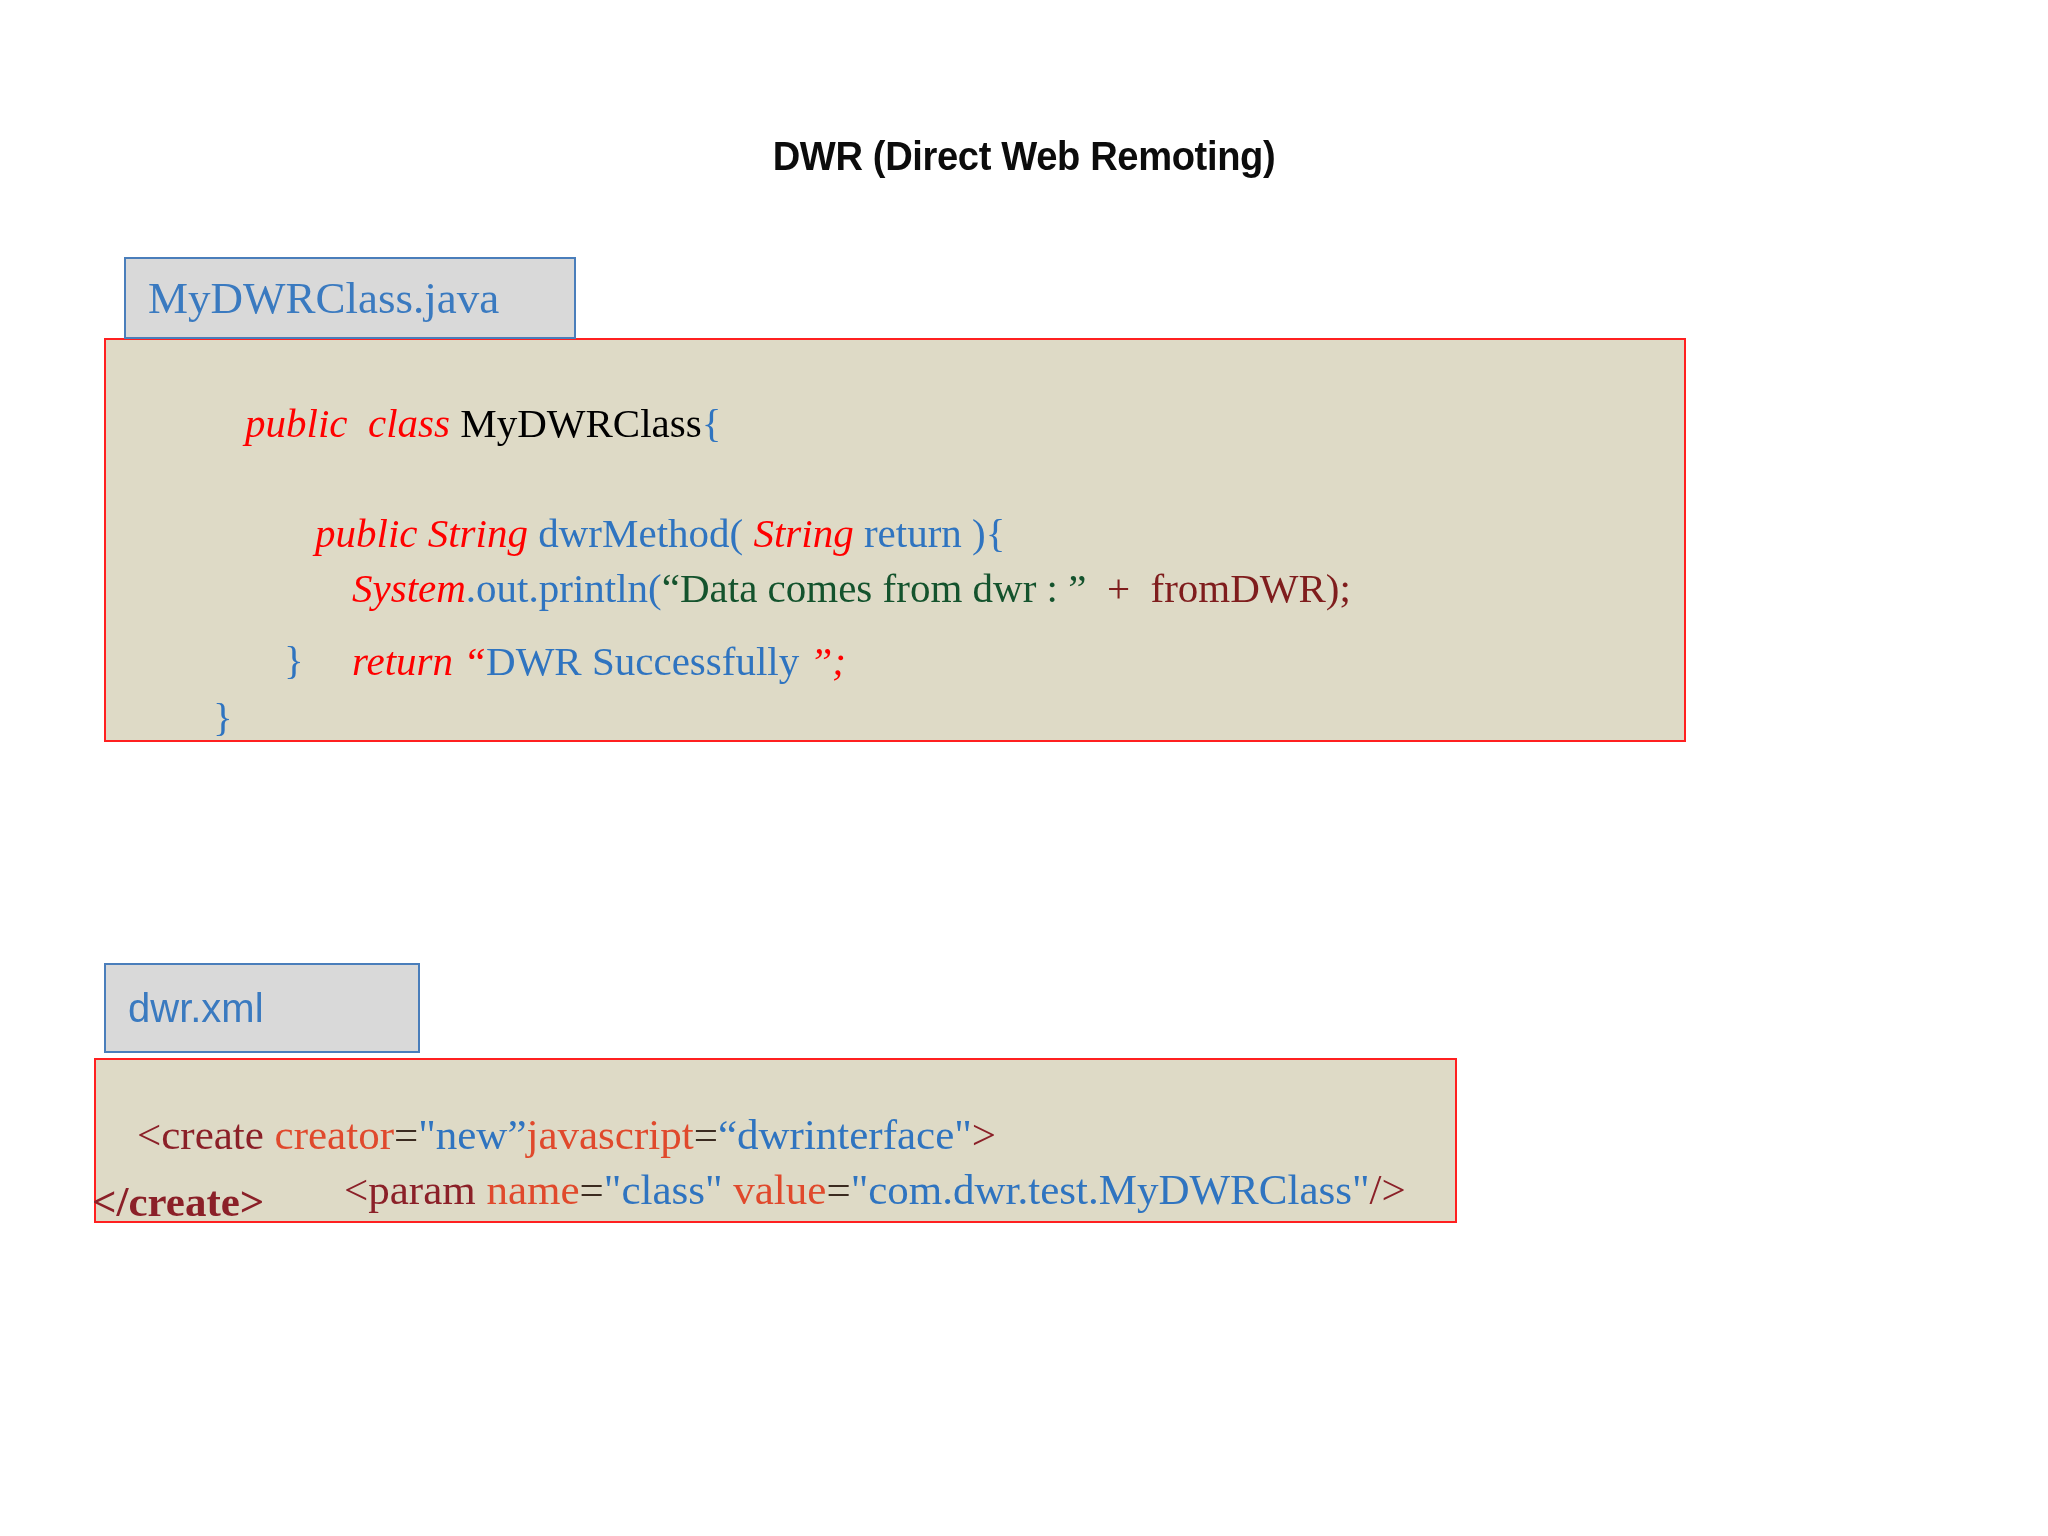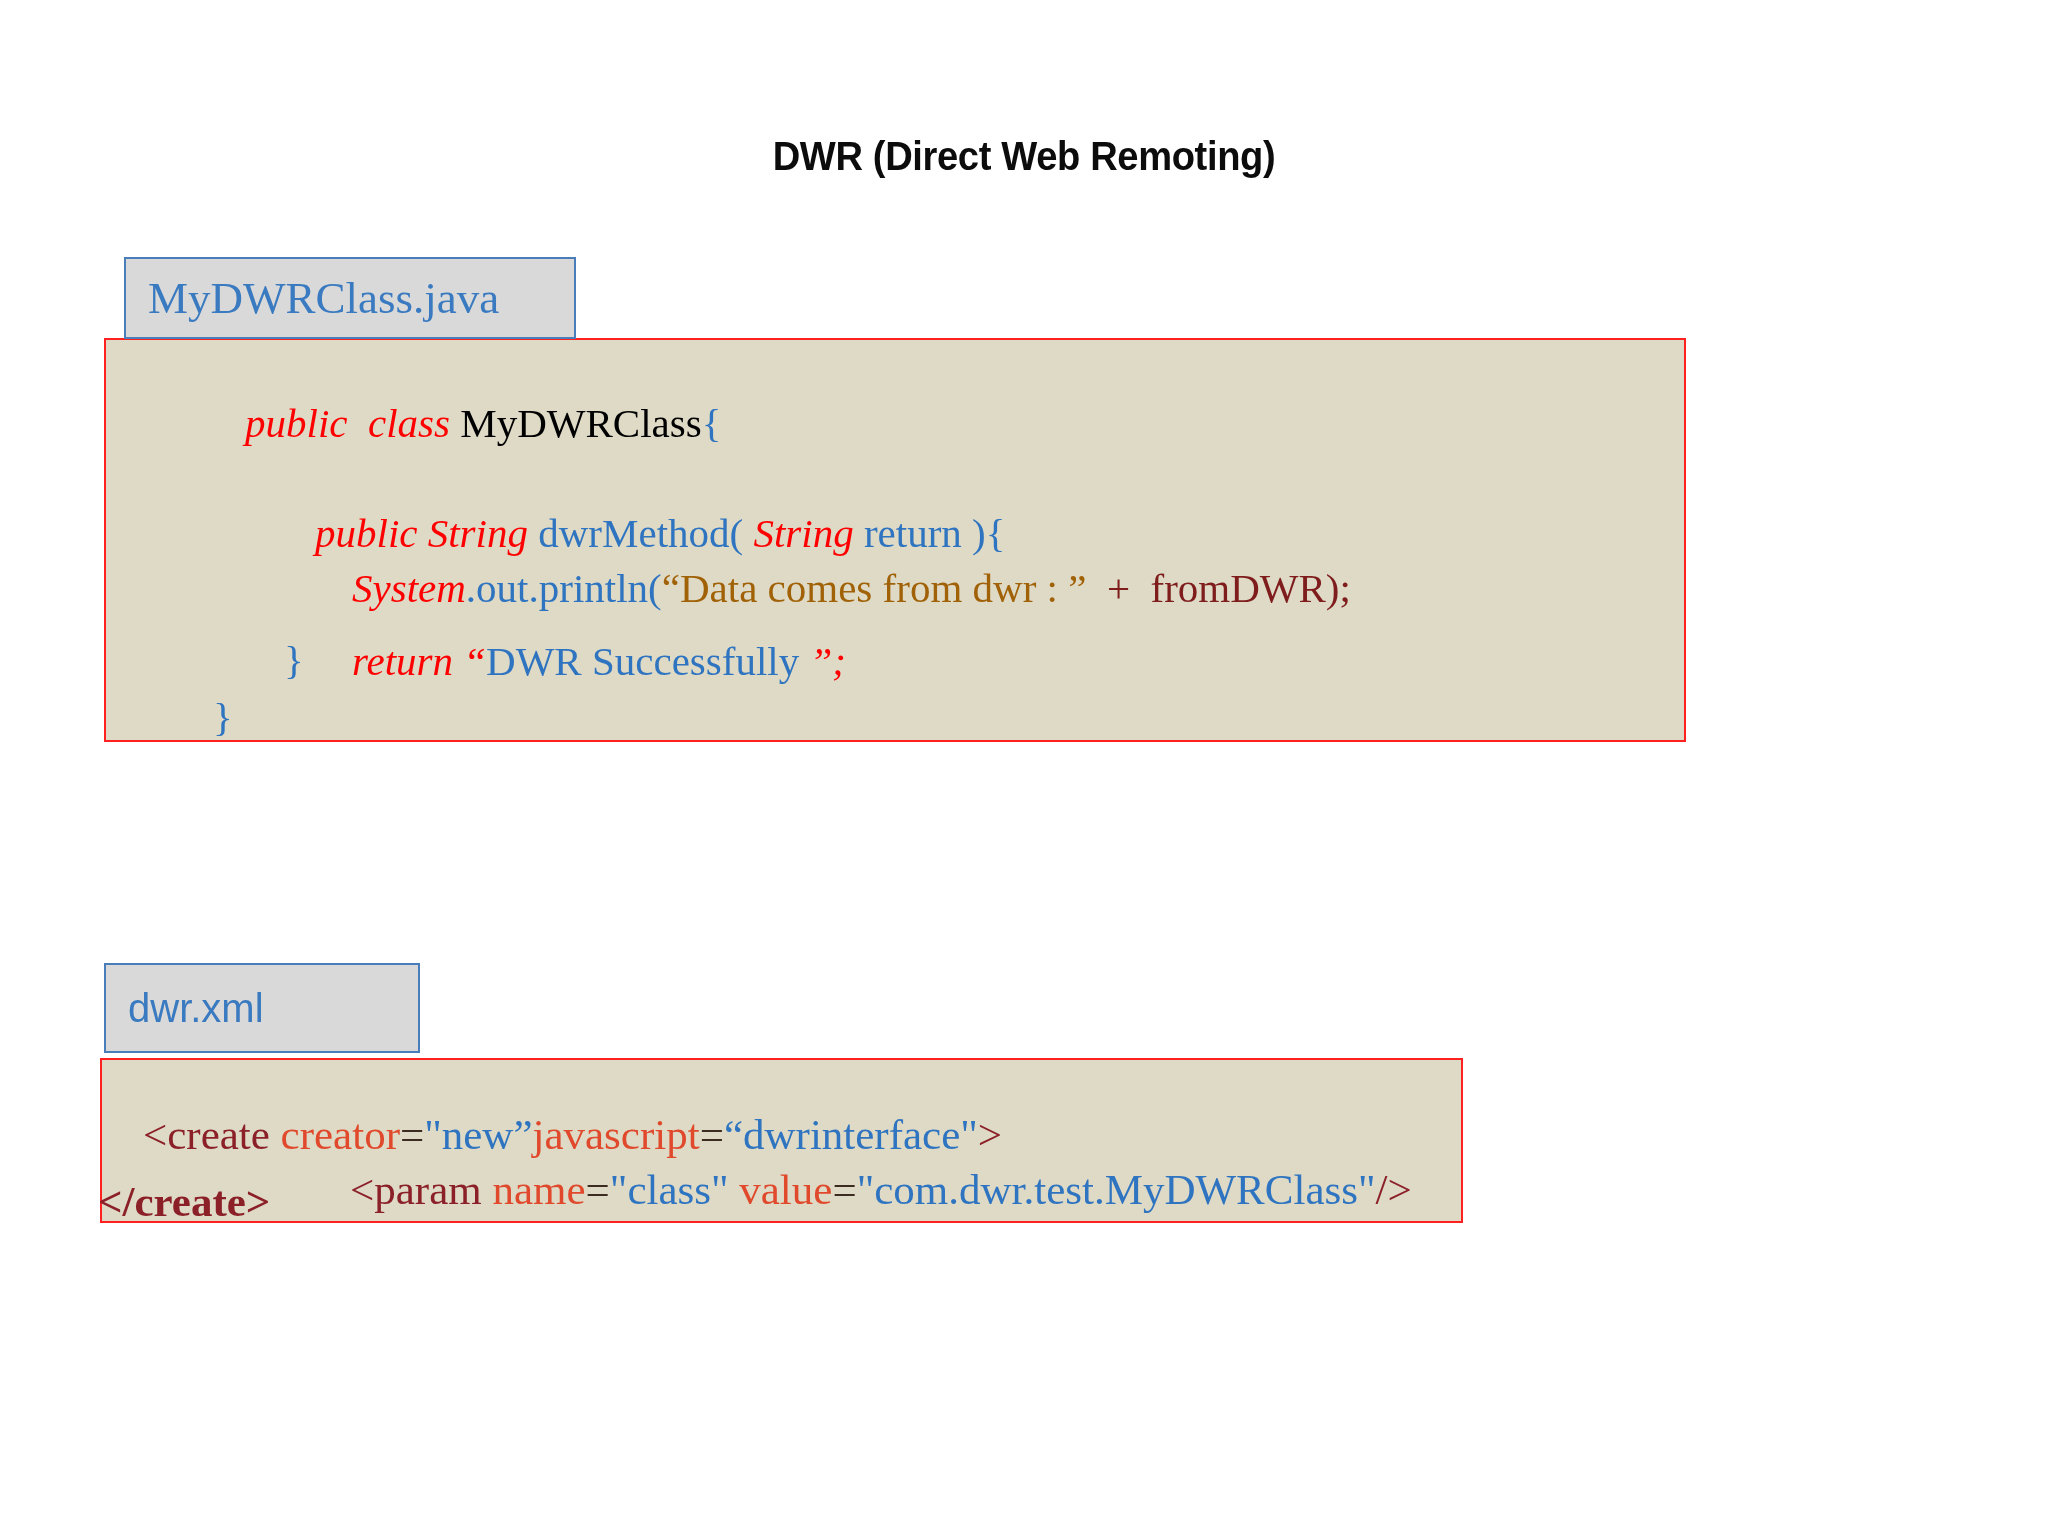--- a/index.html
+++ b/index.html
@@ -68,21 +68,21 @@
     border: 2px solid #FF2020;
     overflow: visible;
   }
   #java-box {
     left: 104px;
     top: 338px;
     width: 1582px;
     height: 404px;
   }
   #xml-box {
-    left: 100px;
+    left: 94px;
     top: 1058px;
     width: 1363px;
     height: 165px;
   }
 
   .code-line {
     position: absolute;
     white-space: pre;
     font-family: "Liberation Serif", "DejaVu Serif", serif;
     line-height: 1;
@@ -101,21 +101,21 @@
   #xml-box .code-line { font-size: 43px; }
   #xl-create  { left: -2px;  top: 10px;  }
   #xl-param   { left: 205px; top: 65px;  }
   #xl-close   { left: -4px;  top: 120px; font-weight: bold; }
 
   
   .t-red      { color: #FF0000; font-style: italic; }
   .t-blue     { color: #2F74C0; }
   .t-steel    { color: #000000; }
   .t-darkblue { color: #7f1d1d; }
-  .t-teal     { color: #a16207; }
+  .t-teal     { color: #14532d; }
   .t-maroon   { color: #8B2028; }
   .t-orange   { color: #E0492C; }
   .t-dark     { color: #3B2B20; }
 </style>
 </head>
 <body>
 
 <div id="slide-title">DWR (Direct Web Remoting)</div>
 
 <div id="label-java" class="file-label">

